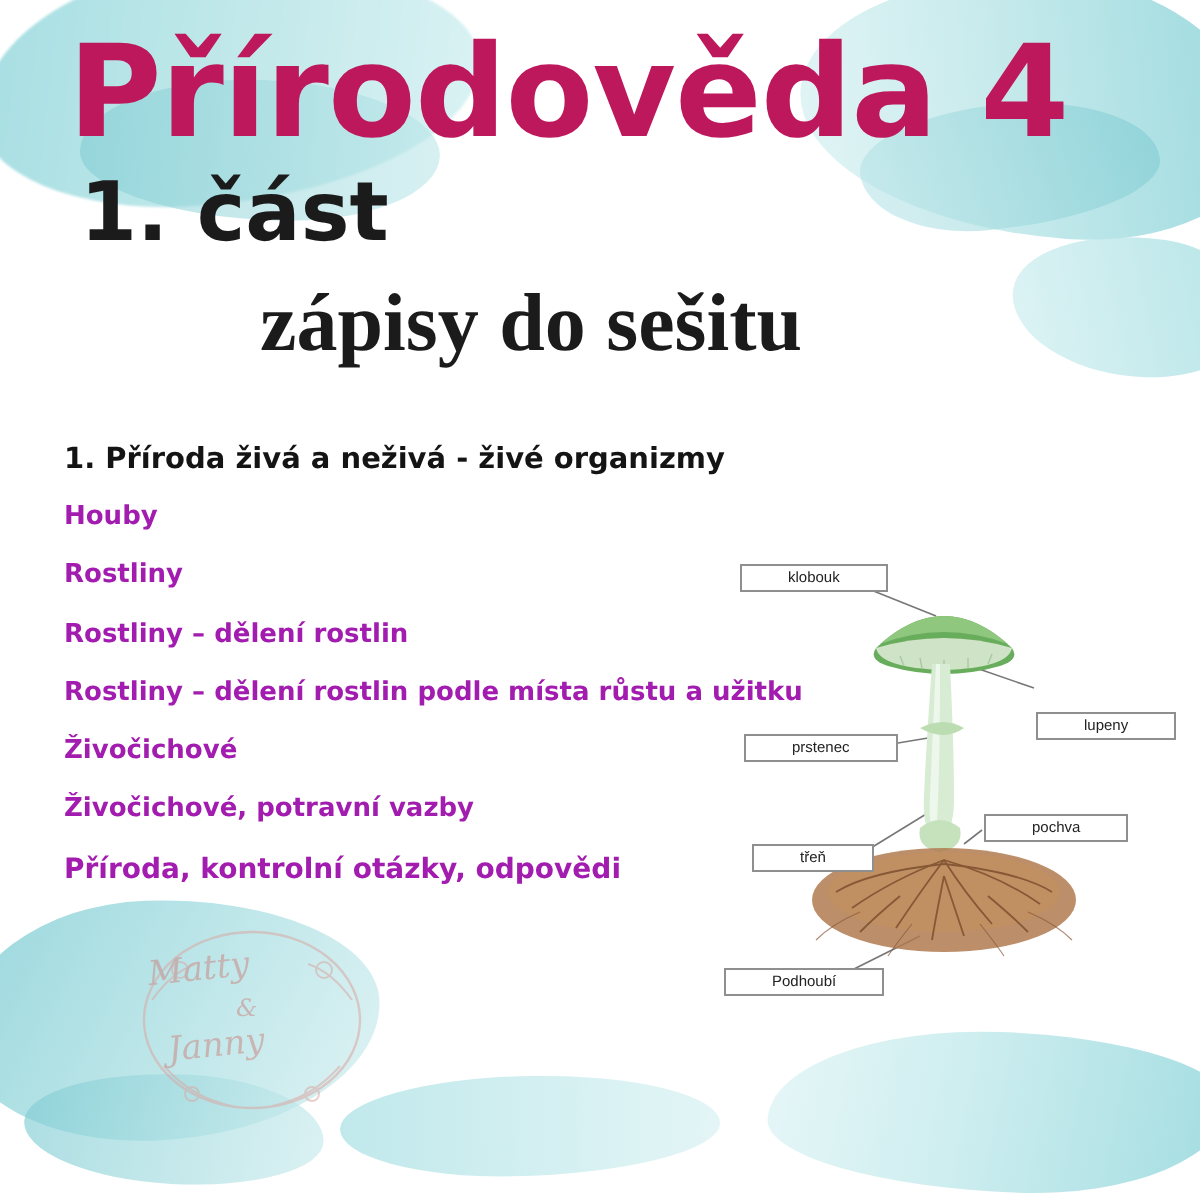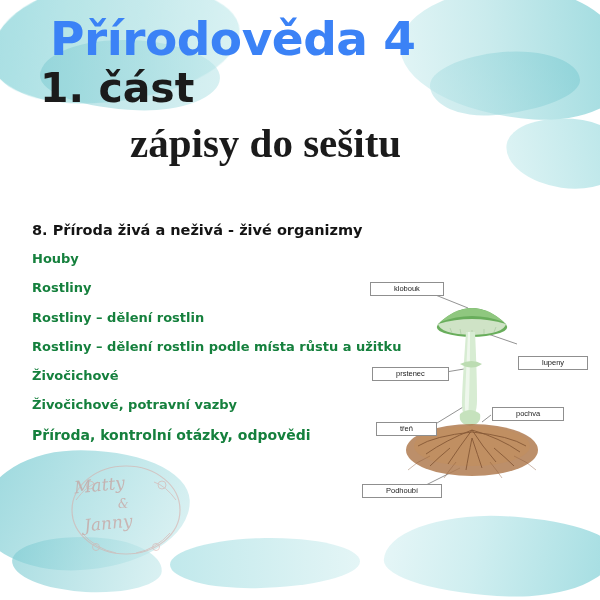--- a/index.html
+++ b/index.html
@@ -121,24 +121,24 @@
   
   .titles {
     position: absolute;
     left: 0;
     top: 14px;
     width: 600px;
   }
   .title-main {
     font-family: "DejaVu Sans", sans-serif;
     font-weight: 700;
-    font-size: 47px;
+    font-size: 64px;
     letter-spacing: -0.5px;
-    color: #3b82f6;
-    padding-left: 50px;
+    color: #be185d;
+    padding-left: 34px;
     line-height: 1.05;
     white-space: nowrap;
   }
   .title-sub1 {
     font-family: "DejaVu Sans", sans-serif;
     font-weight: 700;
     font-size: 41px;
     color: #1b1b1b;
     padding-left: 40px;
     line-height: 1.15;
@@ -167,21 +167,21 @@
     font-family: "DejaVu Sans", sans-serif;
     font-weight: 700;
     font-size: 14.5px;
     color: #141414;
     margin-bottom: 14px;
   }
   .topic {
     font-family: "DejaVu Sans", sans-serif;
     font-weight: 700;
     font-size: 13px;
-    color: #15803d;
+    color: #a21caf;
     margin-bottom: 15px;
     line-height: 1.1;
   }
   .topic.strong {
     font-size: 14px;
   }
 
   
   .watermark {
     position: absolute;
@@ -262,21 +262,21 @@
   <div class="brush brush-bottom-center"></div>
   <div class="brush brush-bottom-right"></div>
 
   <div class="titles">
     <div class="title-main">Přírodověda 4</div>
     <div class="title-sub1">1. část</div>
     <div class="title-sub2">zápisy do sešitu</div>
   </div>
 
   <div class="content">
-    <div class="chapter-head">8. Příroda živá a neživá - živé organizmy</div>
+    <div class="chapter-head">1. Příroda živá a neživá - živé organizmy</div>
     <div class="topic">Houby</div>
     <div class="topic">Rostliny</div>
     <div class="topic">Rostliny – dělení rostlin</div>
     <div class="topic">Rostliny – dělení rostlin podle místa růstu a užitku</div>
     <div class="topic">Živočichové</div>
     <div class="topic">Živočichové, potravní vazby</div>
     <div class="topic strong">Příroda, kontrolní otázky, odpovědi</div>
   </div>
 
   <div class="watermark">

